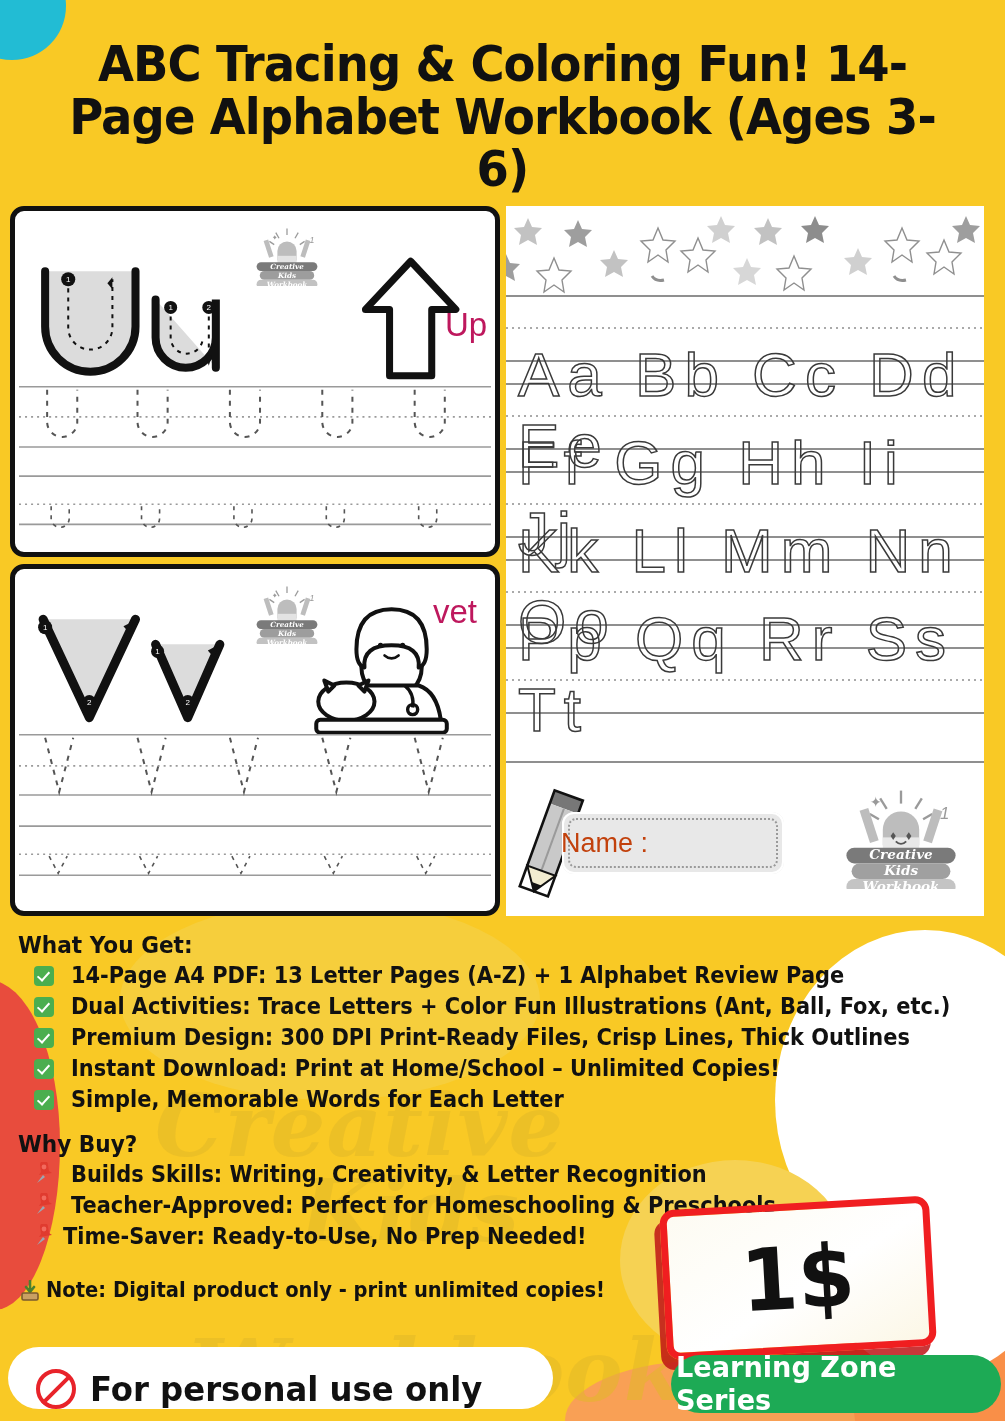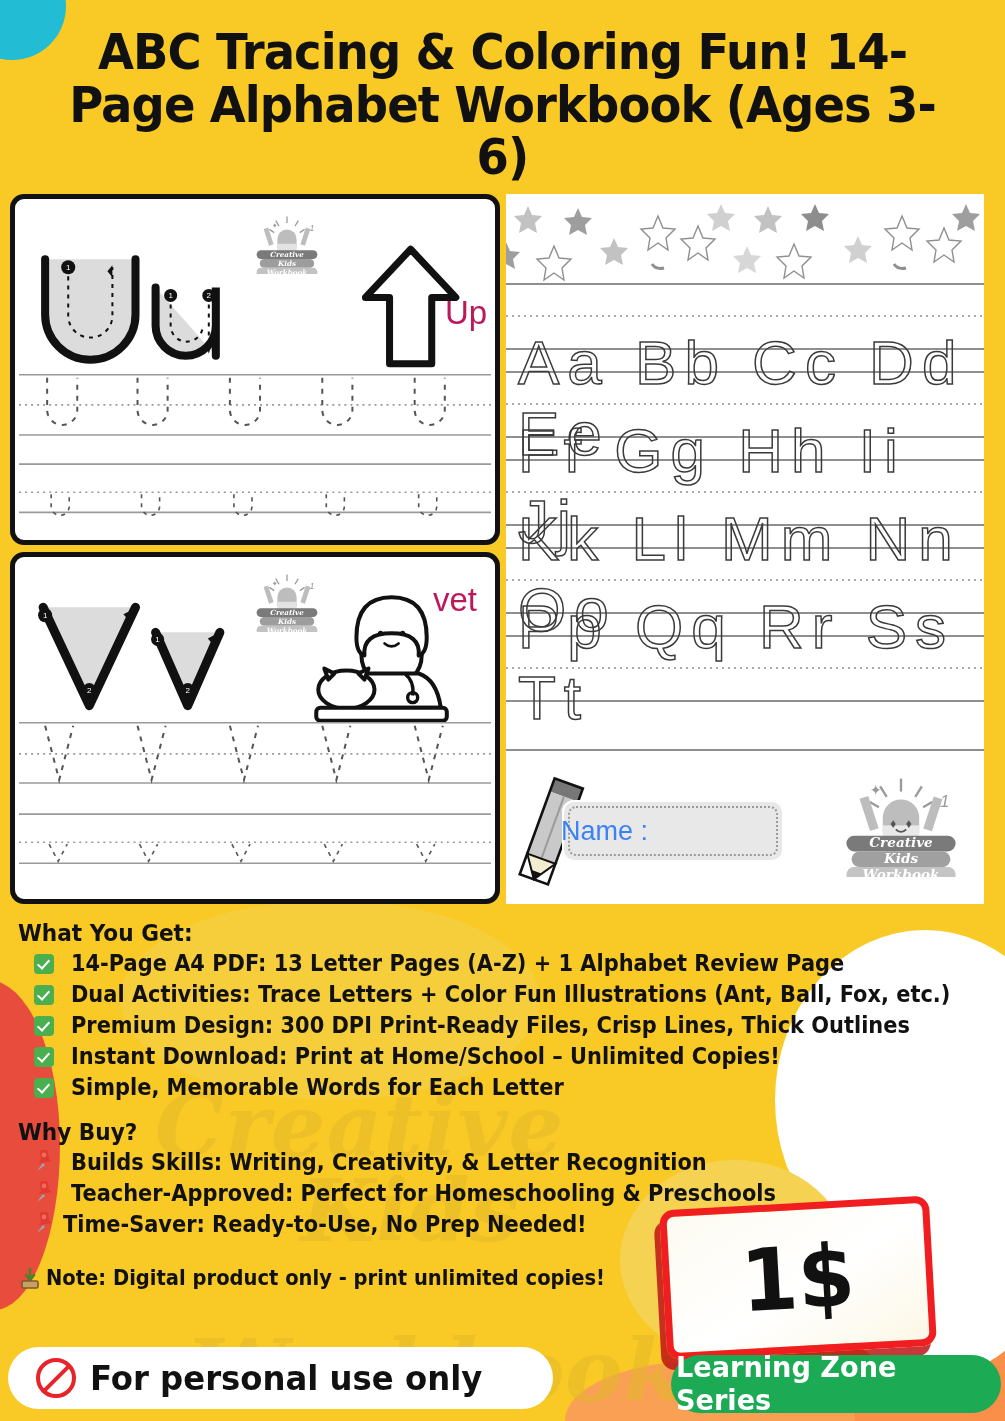--- a/index.html
+++ b/index.html
@@ -62,21 +62,21 @@
     color: rgba(226,184,40,0.55);
     white-space: nowrap; user-select: none; letter-spacing: 1px;
   }
   .wm1 { left: 155px; top: 1075px; font-size: 86px; }
   .wm2 { left: 300px; top: 1160px; font-size: 86px; }
   .wm3 { left: 190px; top: 1320px; font-size: 86px; }
 
   
   .header {
     position: relative; z-index: 3;
-    padding: 26px 18px 4px;
+    padding: 38px 18px 4px;
     text-align: center;
   }
   .header h1 {
     font-family: "DejaVu Sans", sans-serif;
     font-size: 50px;
     line-height: 1.05;
     font-weight: bold;
     color: #111111;
     letter-spacing: -1px;
     transform: scaleX(0.93);
@@ -128,21 +128,21 @@
     width: 222px; height: 62px;
     background: #E8E8E8;
     border-radius: 12px;
     box-shadow: inset 0 0 0 2px #FFFFFF;
   }
   .name-box::after{
     content:""; position:absolute; inset:6px; border:2px dotted #9a9a9a; border-radius:8px;
   }
   .name-text {
     position: absolute; left: 55px; top: 62px;
-    font-size: 27px; color: #3b82f6;
+    font-size: 27px; color: #c2410c;
     font-family: "Liberation Sans", sans-serif;
   }
   .logo-big { position: absolute; left: 330px; top: 22px; width: 130px; }
 
   
   .content {
     position: relative; z-index: 3;
     padding: 10px 16px 0 18px;
     color: #111111;
   }
@@ -182,21 +182,21 @@
   .note-row span.txt { transform: scaleX(0.93); transform-origin:left; display:inline-block; }
   .why-wrap { margin-top: 16px; }
 
   
   .personal-pill {
     position: absolute; z-index: 5;
     left: 8px; bottom: 12px;
     height: 62px; width: 545px;
     background: #FFFFFF;
     border-radius: 34px;
-    display: flex; align-items: center; gap: 14px;
+    display: flex; align-items: flex-end; gap: 14px;
     padding-left: 28px;
   }
   .no-ico {
     width: 40px; height: 40px; border-radius: 50%;
     border: 4px solid #E8232A; position: relative; flex: 0 0 auto;
   }
   .no-ico::after{
     content:""; position:absolute; left:50%; top:-2px; width:4px; height:38px;
     background:#E8232A; transform: translateX(-50%) rotate(45deg);
   }

